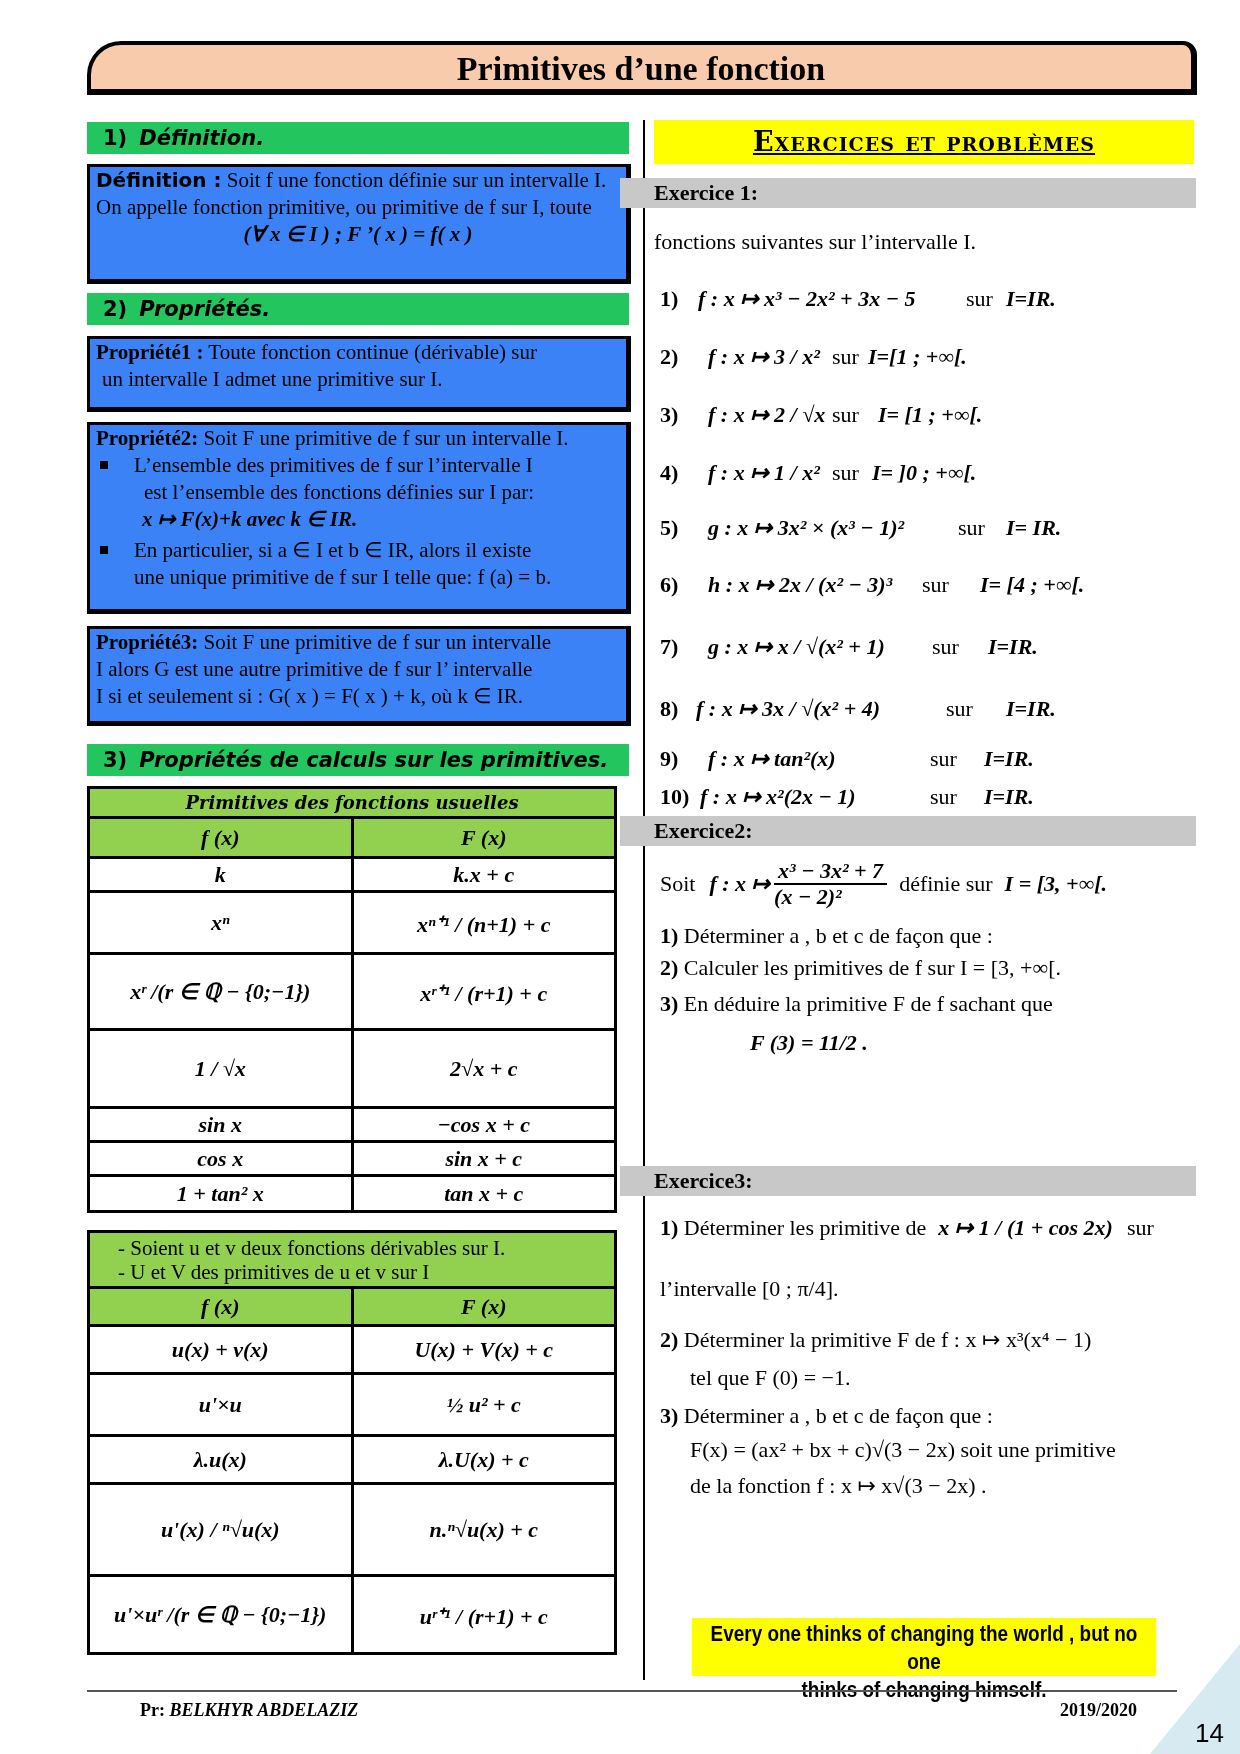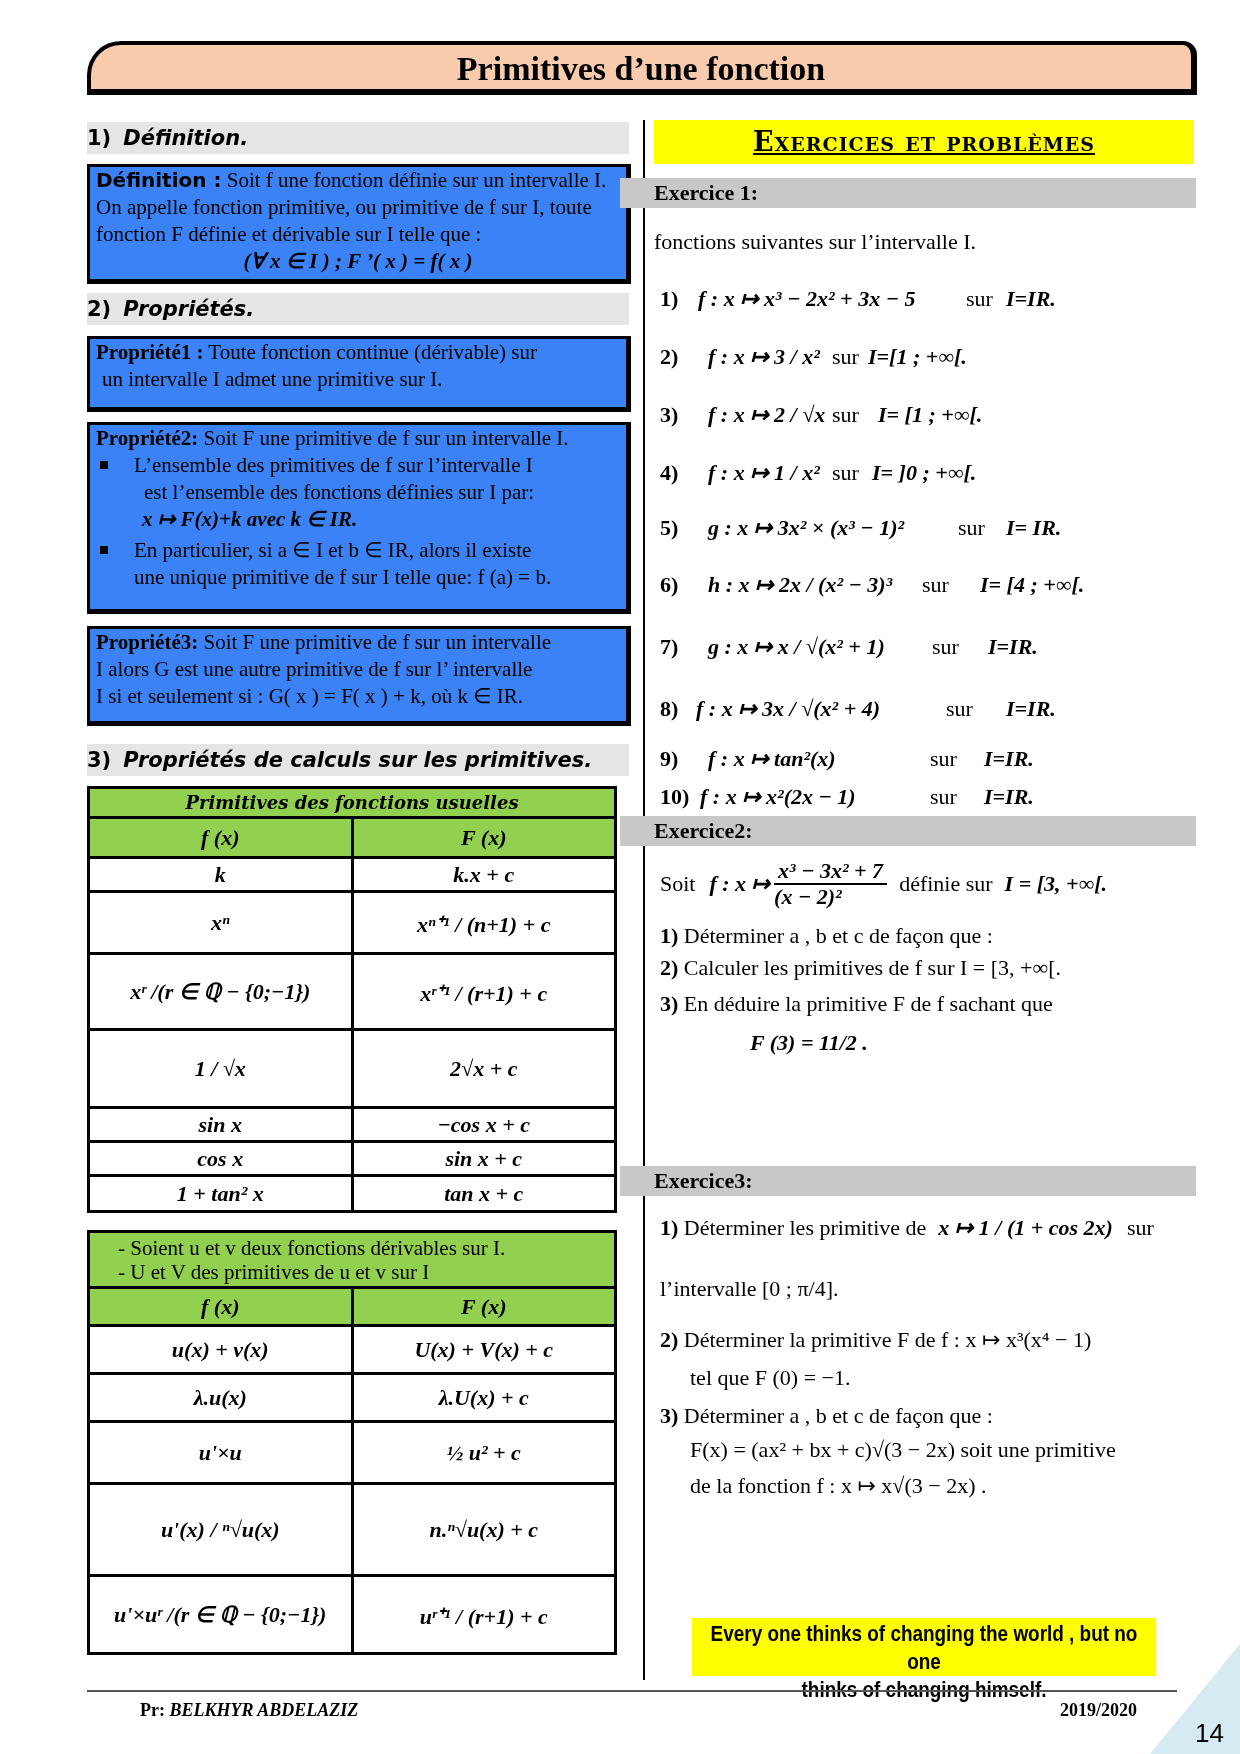--- a/index.html
+++ b/index.html
@@ -1,19 +1,19 @@
 <!DOCTYPE html>
 <html><head>
 <meta charset="utf-8">
 <style>
   html,body{margin:0;padding:0;background:#fff;}
   body{width:1240px;height:1754px;position:relative;overflow:hidden;font-family:"Liberation Serif",serif;color:#000;}
   .abs{position:absolute;}
   .title-box{left:87px;top:41px;width:1110px;height:54px;background:#f8cbad;border:4px solid #000;border-radius:34px 14px 0 0;border-bottom-width:6px;border-right-width:6px;box-sizing:border-box;text-align:center;font-size:34px;font-weight:bold;line-height:48px;}
-  .sec{background:#e5e5e5;font-family:"DejaVu Sans",sans-serif;font-weight:bold;font-size:21px;line-height:32px;padding-left:0;box-sizing:border-box;}
+  .sec{background:#22c55e;font-family:"DejaVu Sans",sans-serif;font-weight:bold;font-size:21px;line-height:32px;padding-left:16px;box-sizing:border-box;}
   .sec i{margin-left:12px;}
   .box{border:3px solid #000;border-right-width:5px;border-bottom-width:5px;background:#3b82f6;box-sizing:border-box;font-size:21px;line-height:27px;padding:0 6px;}
   .b{font-weight:bold;}
   .bi{font-weight:bold;font-style:italic;}
   .ctr{text-align:center;}
   .bul{position:relative;padding-left:38px;}
   .bul::before{content:"";position:absolute;left:4px;top:9px;width:8px;height:8px;background:#000;}
   table{border-collapse:collapse;position:absolute;}
   td{border:3px solid #000;text-align:center;font-size:22px;font-weight:bold;font-style:italic;padding:0;}
   td.g{background:#92d050;}
@@ -33,21 +33,20 @@
 
 <div class="abs title-box">Primitives d’une fonction</div>
 
 <div class="abs sec" style="left:87px;top:122px;width:542px;height:32px;">
   <span>1)</span><i>Définition.</i>
 </div>
 
 <div class="abs box" style="left:87px;top:164px;width:544px;height:120px;">
   <div><span class="b" style="font-family:'DejaVu Sans',sans-serif;font-size:20px;">Définition :</span><span> Soit f une fonction définie sur un intervalle I.</span></div>
   <div>On appelle fonction primitive, ou primitive de f sur I, toute</div>
-  <div>fonction F définie et dérivable sur I  telle que :</div>
   <div class="ctr bi">(∀ x ∈ I ) ;   F ’( x ) = f( x )</div>
 </div>
 
 <div class="abs sec" style="left:87px;top:293px;width:542px;height:32px;">
   <span>2)</span><i>Propriétés.</i>
 </div>
 
 <div class="abs box" style="left:87px;top:336px;width:544px;height:76px;">
   <div><span class="b">Propriété1 :</span><span> Toute fonction  continue (dérivable) sur</span></div>
   <div style="padding-left:6px;">un intervalle I admet une primitive sur I.</div>
@@ -121,27 +120,27 @@
   </td>
       </tr>
   <tr style="height:38px;">
         <td class="g" style="width:50%;">f (x)</td>
         <td class="g">F (x)</td>
       </tr>
   <tr style="height:48px;">
         <td>u(x) + v(x)</td>
         <td>U(x) + V(x) + c</td>
       </tr>
+  <tr style="height:62px;">
+        <td>u'×u</td>
+        <td>½ u² + c</td>
+      </tr>
   <tr style="height:48px;">
         <td>λ.u(x)</td>
         <td>λ.U(x) + c</td>
-      </tr>
-  <tr style="height:62px;">
-        <td>u'×u</td>
-        <td>½ u² + c</td>
       </tr>
   <tr style="height:92px;">
         <td>u'(x) / ⁿ√u(x)</td>
         <td>n.ⁿ√u(x) + c</td>
       </tr>
   <tr style="height:78px;">
         <td>u'×uʳ /(r ∈ ℚ − {0;−1})</td>
         <td>uʳ⁺¹ / (r+1) + c</td>
       </tr>
 </tbody>

